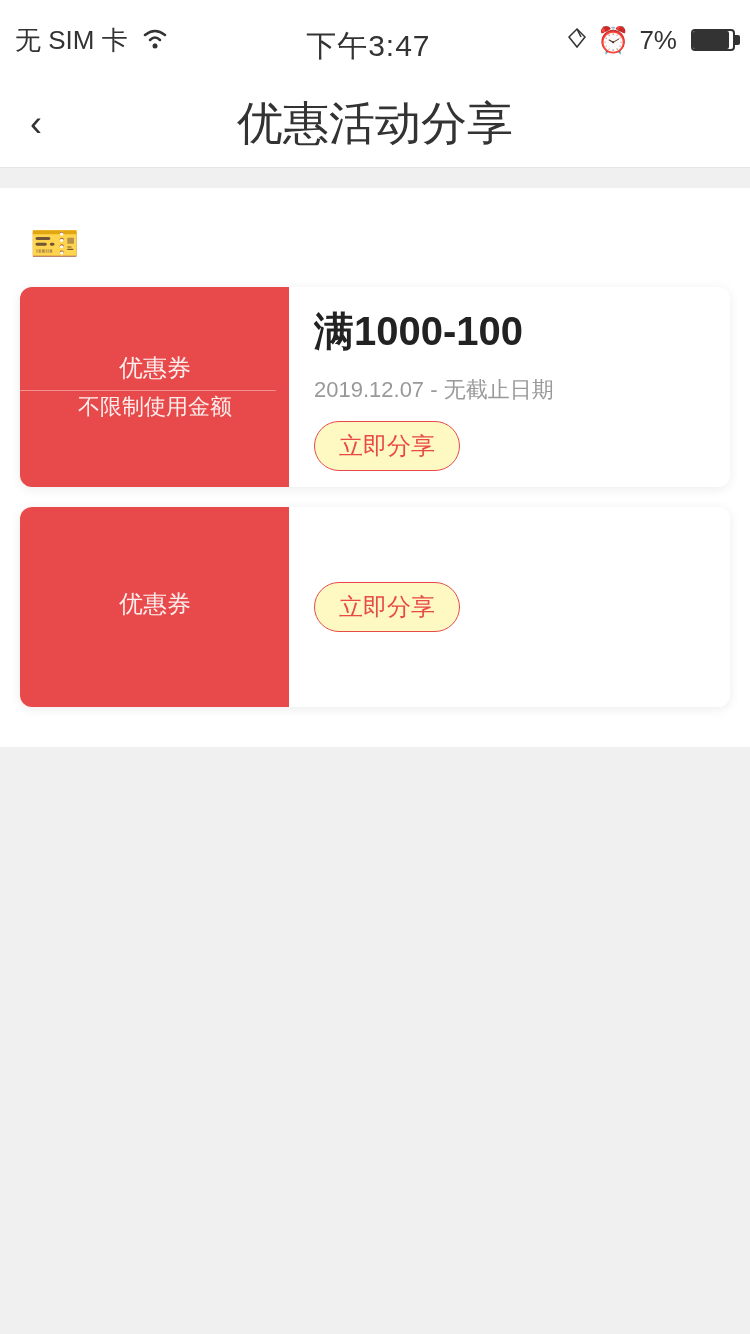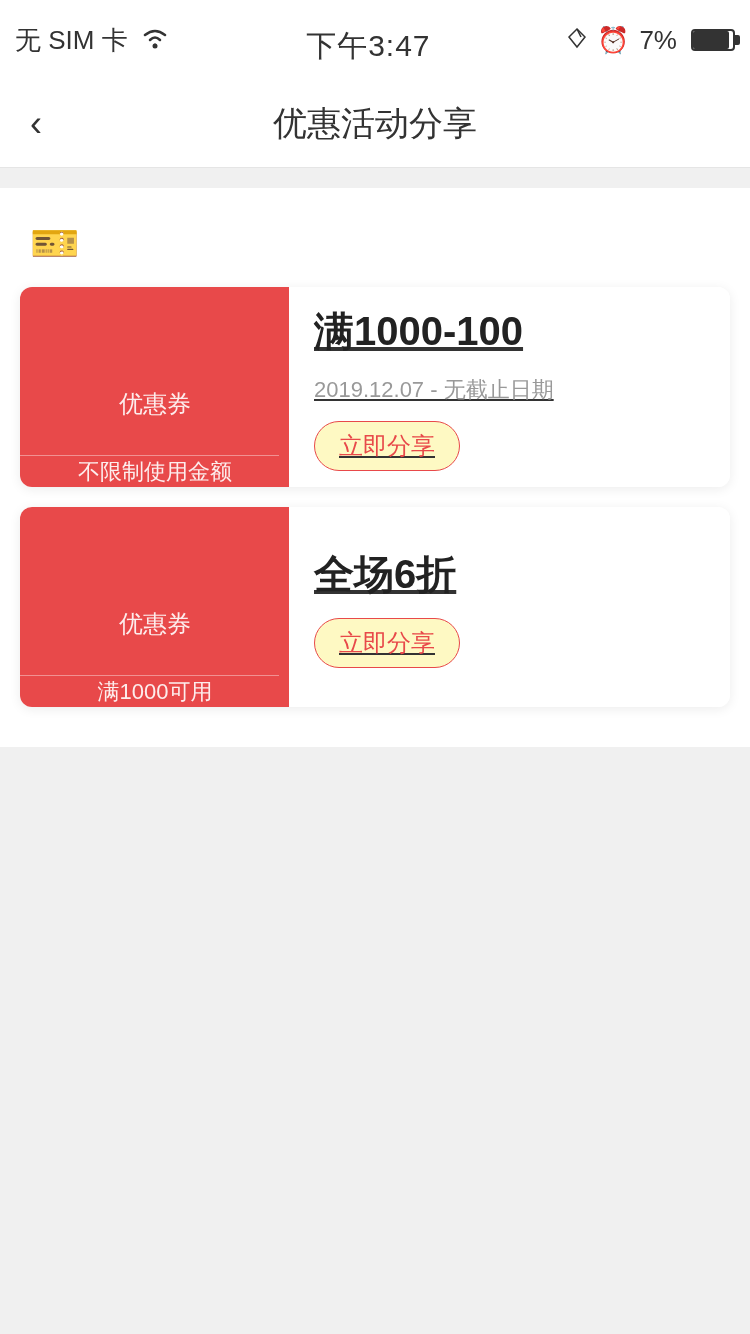--- a/index.html
+++ b/index.html
@@ -81,21 +81,21 @@
       border-bottom: 1px solid #e5e5e5;
     }
     .nav-back {
       position: absolute;
       left: 30px;
       font-size: 36px;
       color: #333;
       cursor: pointer;
     }
     .nav-title {
-      font-size: 34px;
+      font-size: 46px;
       font-weight: 500;
       color: #333;
     }
 
     
     .section-header {
       background: #fff;
       padding: 30px 30px 20px 30px;
       display: flex;
       align-items: flex-start;
@@ -136,25 +136,24 @@
       position: relative;
     }
 
     
     .coupon-left {
       width: 270px;
       background: #e8494a;
       display: flex;
       flex-direction: column;
       align-items: center;
-      justify-content: flex-end;
+      justify-content: center;
       border-radius: 12px 0 0 12px;
       position: relative;
       flex-shrink: 0;
-      gap: 29px;
     }
 
     
     .coupon-left::after {
       content: '';
       position: absolute;
       right: -1px;
       top: 0;
       height: 100%;
       width: 20px;
@@ -164,21 +163,20 @@
     
     .coupon-right {
       flex: 1;
       background: #fff;
       display: flex;
       flex-direction: column;
       justify-content: center;
       padding: 20px 24px;
       border-radius: 0 12px 12px 0;
       position: relative;
-      text-decoration: underline;
     }
 
     .coupon-right::before {
       content: '';
       position: absolute;
       left: -1px;
       top: 0;
       height: 100%;
       width: 20px;
       background: radial-gradient(circle at 100% 10px, transparent 8px, #fff 8px) 0 0 / 20px 20px repeat-y;
@@ -284,22 +282,20 @@
     <div class="coupon-right">
       <span class="coupon-title">满1000-100</span>
       <span class="coupon-meta">2019.12.07 - 无截止日期</span>
       <button class="coupon-share-btn">立即分享</button>
     </div>
   </div>
 
   <div class="coupon-card">
     <div class="coupon-left">
       <span class="coupon-label">优惠券</span>
-      <span class="coupon-condition">满1000可用</span>
     </div>
     <div class="coupon-right">
-      <span class="coupon-title">全场6折</span>
       <button class="coupon-share-btn">立即分享</button>
     </div>
   </div>
 </div>
 
 <div class="empty-area"></div>
 
 </body></html>

